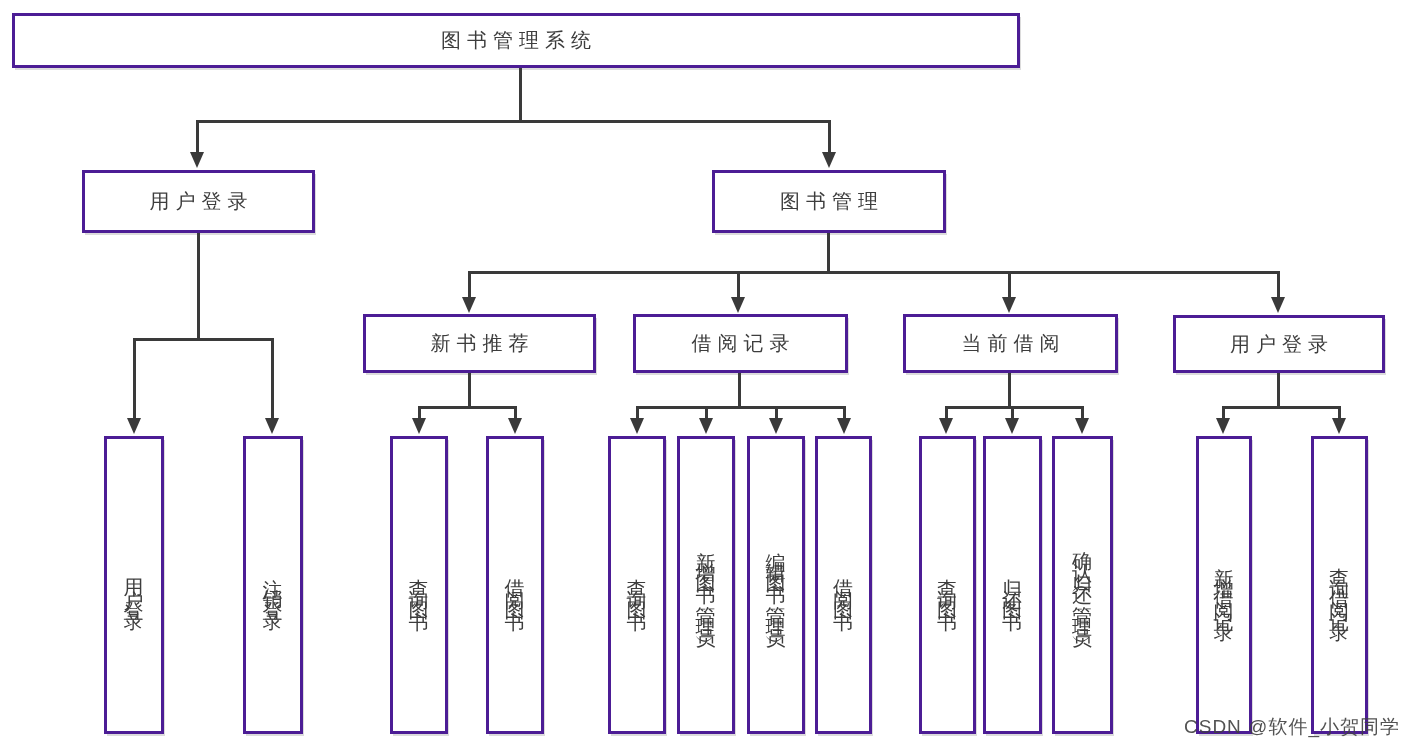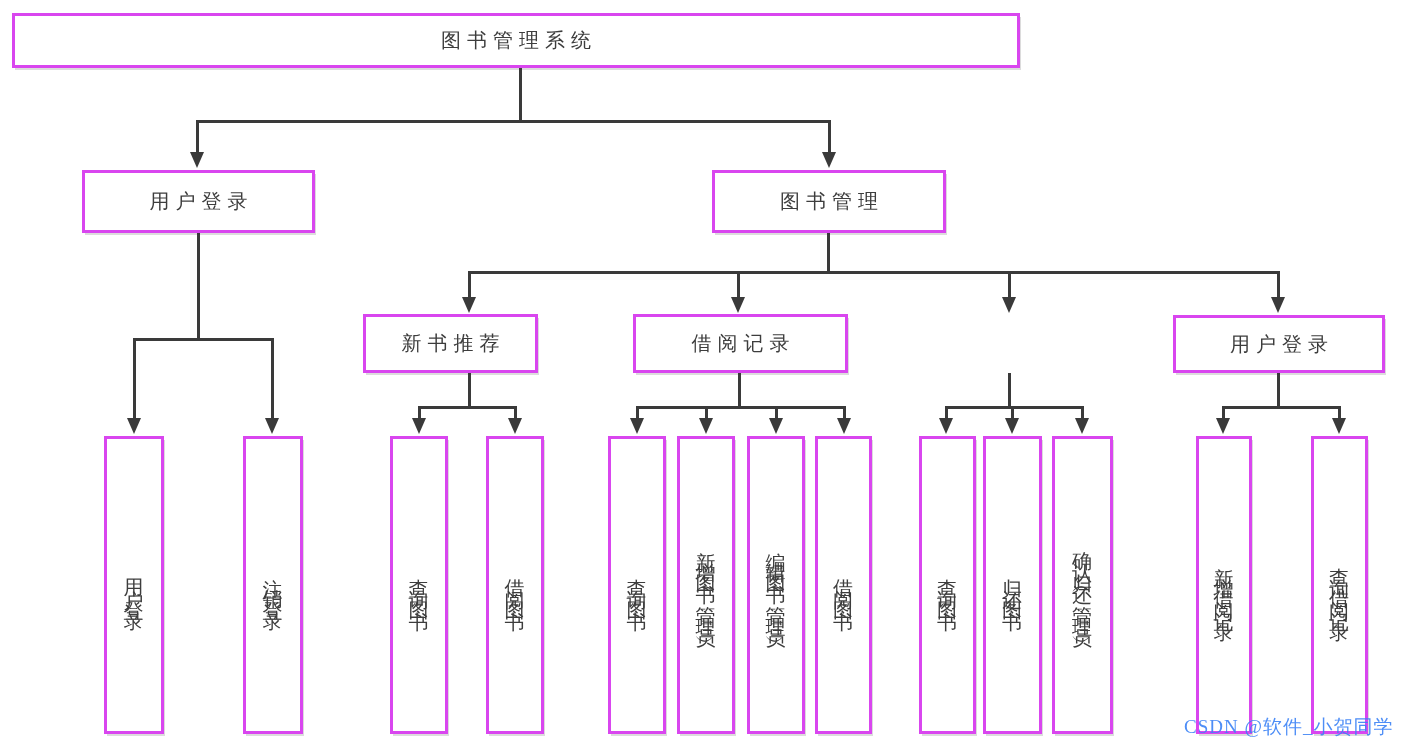--- a/index.html
+++ b/index.html
@@ -9,21 +9,21 @@
     height: 747px;
     background: #ffffff;
     overflow: hidden;
     font-family: "Liberation Serif", serif;
     color: #3d3d3d;
   }
   
   .box {
     position: absolute;
     box-sizing: border-box;
-    border: 3px solid #d946ef;
+    border: 3px solid #4c1d95;
     background: #ffffff;
     display: flex;
     align-items: center;
     justify-content: center;
     box-shadow: 2px 3px 0 -1px rgba(130,130,130,0.28);
   }
   .box .lbl {
     font-size: 20px;
     letter-spacing: 6px;
     text-indent: 6px;
@@ -47,24 +47,24 @@
     border-right: 7px solid transparent;
     border-top: 16px solid #3a3a3a;
   }
   
   .watermark {
     position: absolute;
     left: 1184px;
     top: 714px;
     font-size: 19px;
     letter-spacing: 1px;
-    color: #3b82f6;
+    color: #404040;
     opacity: 0.9;
     z-index: 10;
-    font-family: Liberation Serif, serif;
+    font-family: Liberation Sans, sans-serif;
     white-space: nowrap;
   }
 </style>
 </head>
 <body>
 
 <div class="stage">
 
   <div class="box" style="left:12px; top:13px; width:1008px; height:55px;">
     <span class="lbl">图书管理系统</span>
@@ -95,25 +95,28 @@
   <div class="hline" style="left:468px; top:271px; width:812px;"></div>
   <div class="vline" style="left:468px; top:271px; height:28px;"></div>
   <div class="ahead" style="left:462px; top:297px;"></div>
   <div class="vline" style="left:737px; top:271px; height:28px;"></div>
   <div class="ahead" style="left:731px; top:297px;"></div>
   <div class="vline" style="left:1008px; top:271px; height:28px;"></div>
   <div class="ahead" style="left:1002px; top:297px;"></div>
   <div class="vline" style="left:1277px; top:271px; height:28px;"></div>
   <div class="ahead" style="left:1271px; top:297px;"></div>
 
-  <div class="box" style="left:363px; top:314px; width:175px; height:59px;text-align:right;">
+  <div class="box" style="left:363px; top:314px; width:233px; height:59px;text-align:right;">
     <span class="lbl">新书推荐</span>
   </div>
   <div class="box" style="left:633px; top:314px; width:215px; height:59px;">
     <span class="lbl">借阅记录</span>
+  </div>
+  <div class="box" style="left:903px; top:314px; width:215px; height:59px;">
+    <span class="lbl">当前借阅</span>
   </div>
   <div class="box" style="left:1173px; top:315px; width:212px; height:58px;">
     <span class="lbl">用户登录</span>
   </div>
 
   <div class="vline" style="left:468px; top:373px; height:36px;"></div>
   <div class="hline" style="left:418px; top:406px; width:99px;"></div>
   <div class="vline" style="left:418px; top:406px; height:14px;"></div>
   <div class="ahead" style="left:412px; top:418px;"></div>
   <div class="vline" style="left:514px; top:406px; height:14px;"></div>

